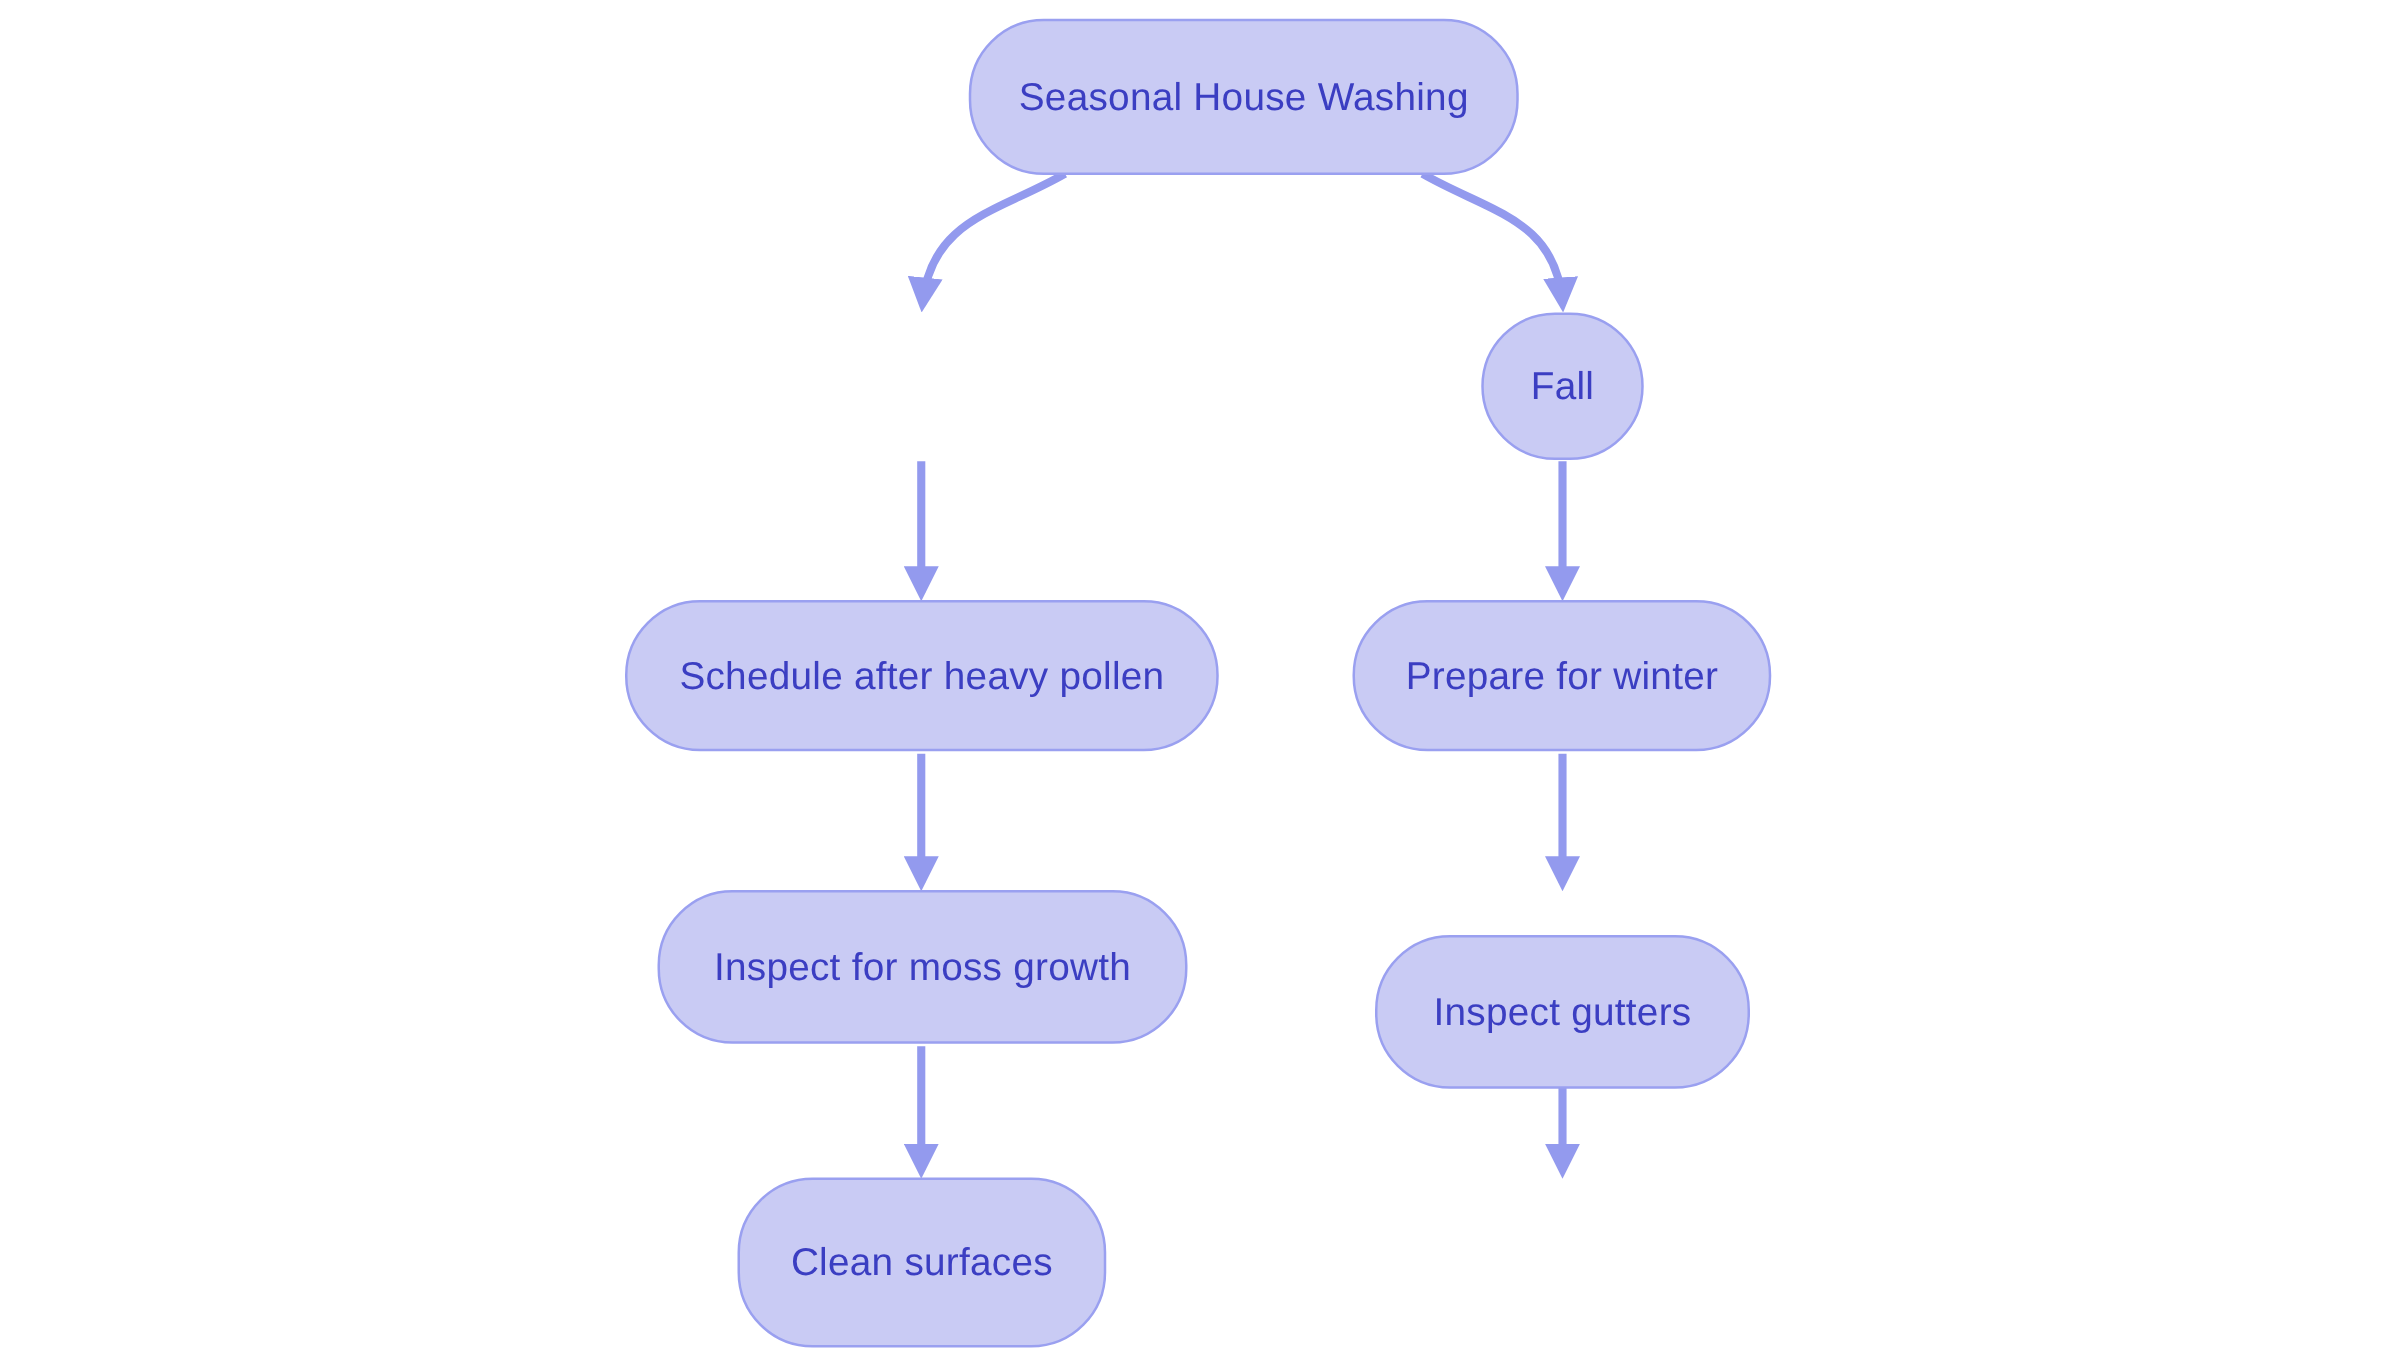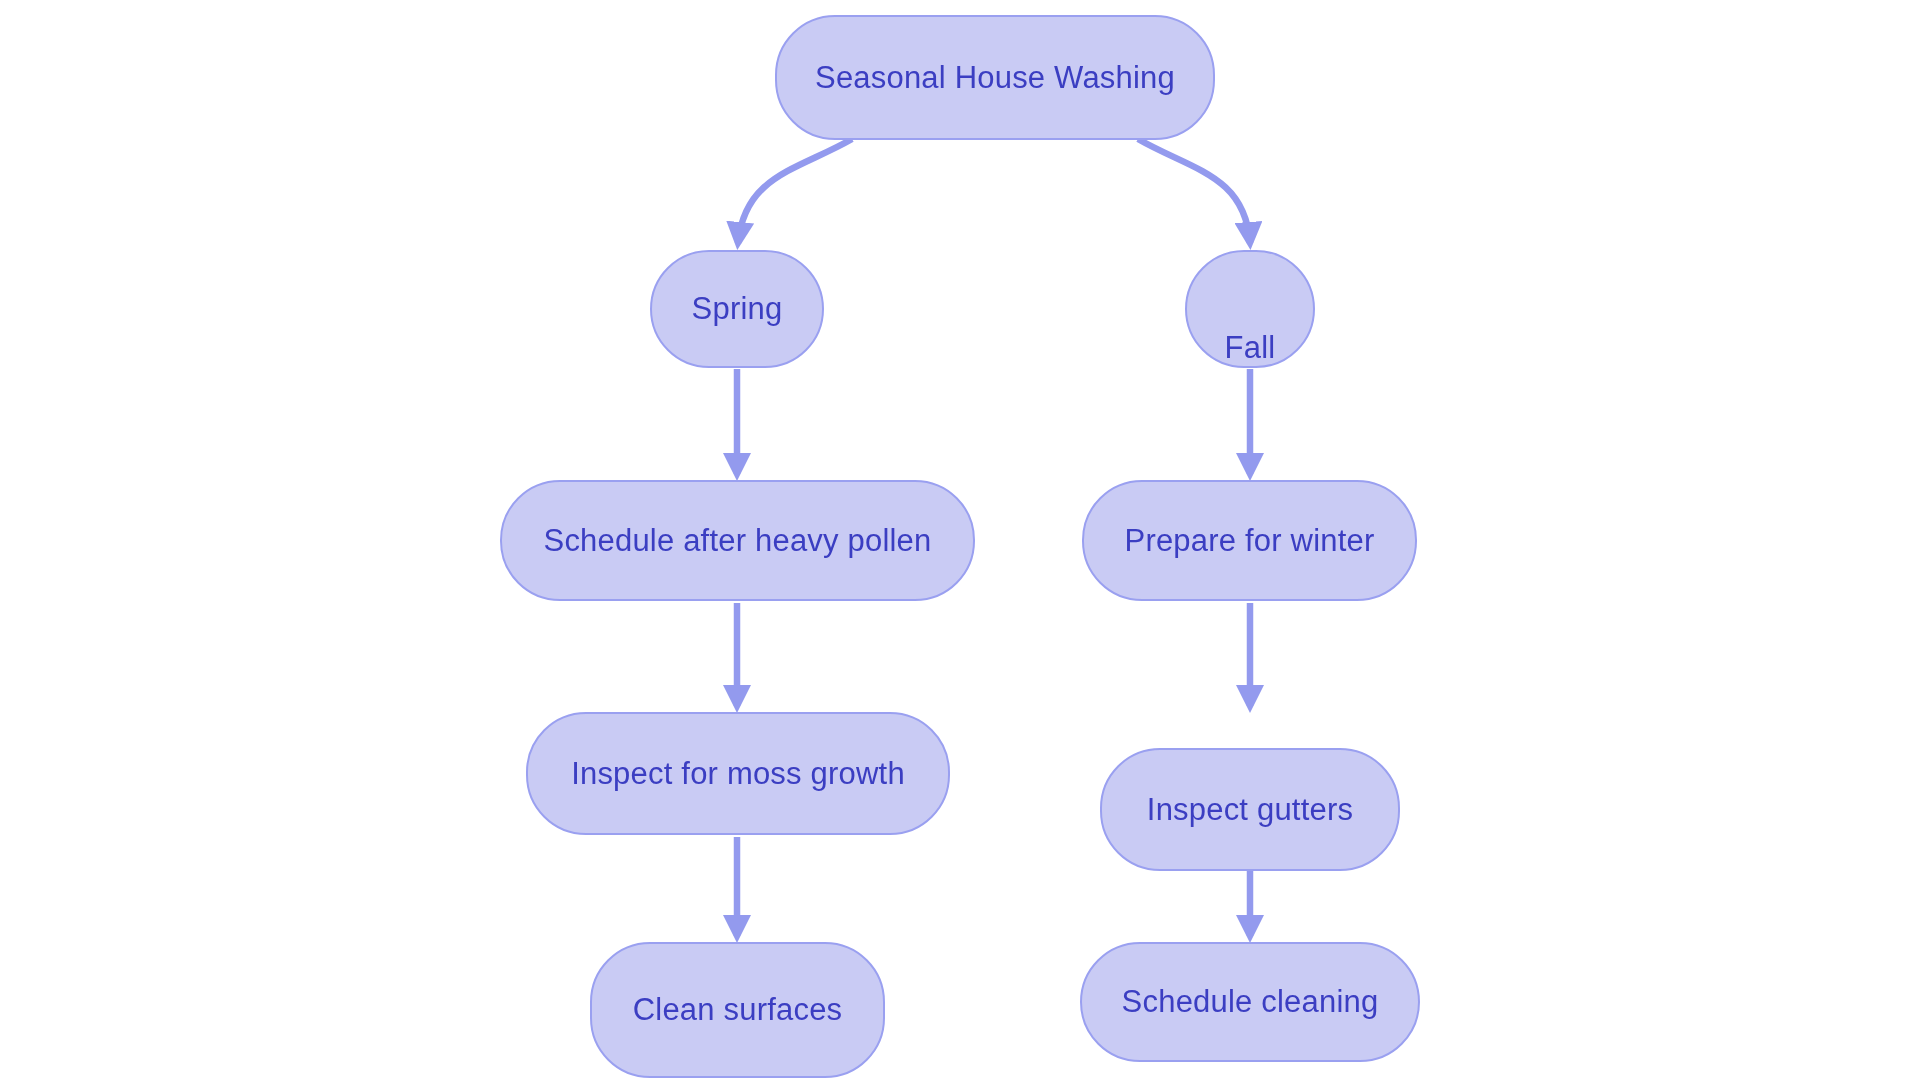--- a/index.html
+++ b/index.html
@@ -67,38 +67,32 @@
     <path class="edge" marker-end="url(#arrow)" d="M 737 603 L 737 706"></path>
     <path class="edge" marker-end="url(#arrow)" d="M 737 837 L 737 936"></path>
     <path class="edge" marker-end="url(#arrow)" d="M 1250 369 L 1250 474"></path>
     <path class="edge" marker-end="url(#arrow)" d="M 1250 603 L 1250 706"></path>
     <path class="edge" marker-end="url(#arrow)" d="M 1250 837 L 1250 936"></path>
   </svg>
 
   <div class="node" style="left: 775px; top: 15px; width: 440px; height: 125px;">
     <span class="node-label">Seasonal House Washing</span>
   </div>
-  <div class="node" style="left: 650px; top: 250px; width: 174px; height: 118px;">
-    <span class="node-label">Spring</span>
-  </div>
-  <div class="node" style="left: 1185px; top: 250px; width: 130px; height: 118px; align-items: flex-end;">
+  <div class="node" style="left: 1185px; top: 250px; width: 130px; height: 118px;">
     <span class="node-label">Fall</span>
   </div>
   <div class="node" style="left: 500px; top: 480px; width: 475px; height: 121px;">
     <span class="node-label">Schedule after heavy pollen</span>
   </div>
   <div class="node" style="left: 1082px; top: 480px; width: 335px; height: 121px;">
     <span class="node-label">Prepare for winter</span>
   </div>
   <div class="node" style="left: 526px; top: 712px; width: 424px; height: 123px;">
     <span class="node-label">Inspect for moss growth</span>
   </div>
   <div class="node" style="left: 1100px; top: 712px; width: 300px; height: 123px; margin-top: 36px;">
     <span class="node-label">Inspect gutters</span>
   </div>
   <div class="node" style="left: 590px; top: 942px; width: 295px; height: 136px;">
     <span class="node-label">Clean surfaces</span>
   </div>
-  <div class="node" style="left: 1080px; top: 942px; width: 340px; height: 120px;">
-    <span class="node-label">Schedule cleaning</span>
-  </div>
 
 </div>
 
 </body></html>

